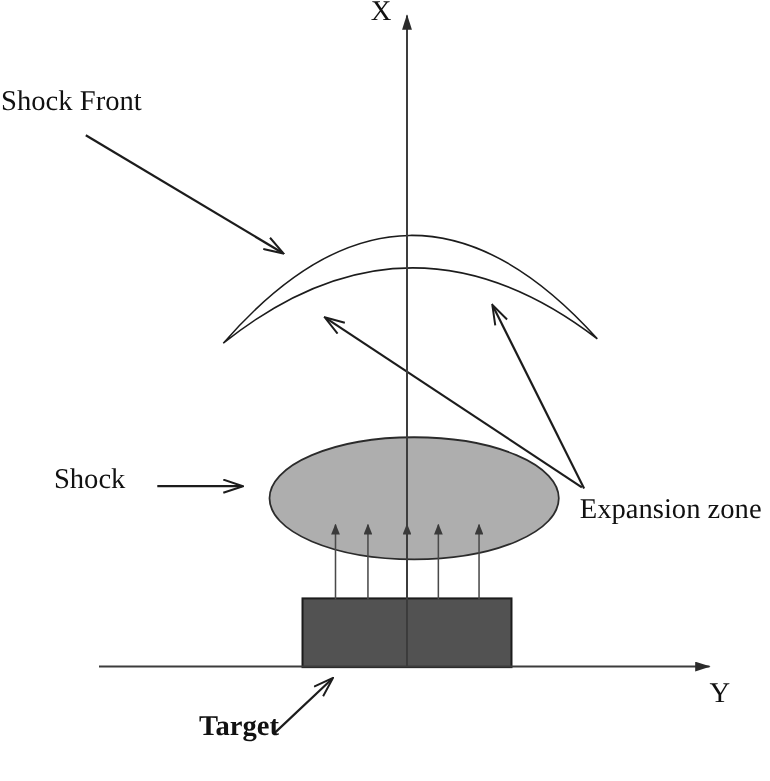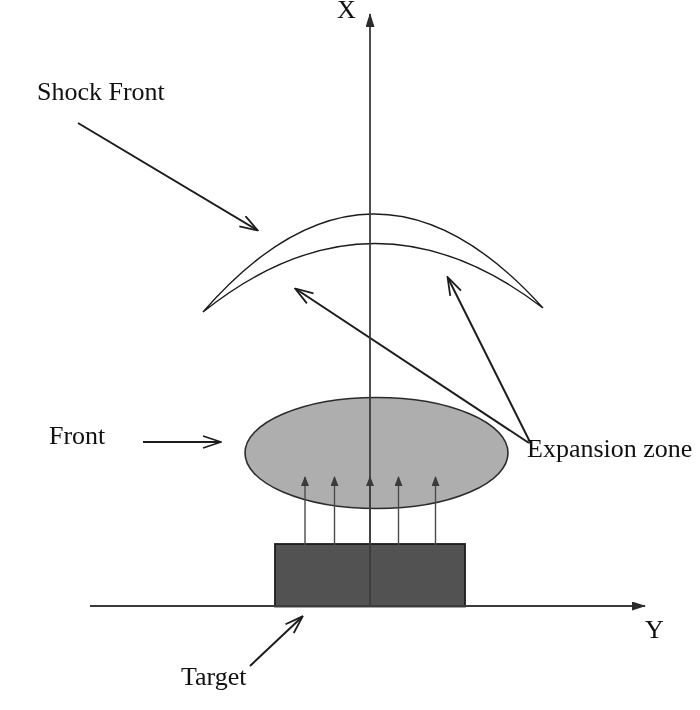--- a/index.html
+++ b/index.html
@@ -22,26 +22,26 @@
   }
   .lbl {
     position: absolute;
     font-size: 26px;
     line-height: 1;
     color: #111111;
     white-space: nowrap;
     user-select: none;
   }
   .lbl-x          { left: 337px; top: -3px; }
-  .lbl-shock      { left: 1px;   top: 79px; margin-left: 36px; }
+  .lbl-shock      { left: 1px;   top: 79px; }
   .lbl-bggas      { left: 399px; top: 127px; }
   .lbl-plasma     { left: 49px;  top: 423px; }
-  .lbl-expansion  { left: 527px; top: 436px; }
+  .lbl-expansion  { left: 527px; top: 450px; }
   .lbl-y          { left: 645px; top: 617px; }
-  .lbl-target     { left: 181px; top: 664px; }
+  .lbl-target     { left: 181px; top: 647px; font-weight: bold; }
 </style>
 </head>
 <body>
 
 <div class="stage">
 
   <svg width="700" height="710" viewBox="0 0 700 710">
     <defs>
 
       <marker id="arrowOpen" viewBox="0 0 20 14" markerWidth="20" markerHeight="14" refX="18" refY="7" orient="auto" markerUnits="userSpaceOnUse">
@@ -80,18 +80,18 @@
     </g>
 
     <g stroke="#3c3c3c" stroke-width="1.8">
       <line x1="370" y1="606" x2="370" y2="14" marker-end="url(#arrowAxis)"></line>
       <line x1="90" y1="606" x2="645" y2="606" marker-end="url(#arrowAxis)"></line>
     </g>
   </svg>
 
   <div class="lbl lbl-x">X</div>
   <div class="lbl lbl-shock">Shock Front</div>
-  <div class="lbl lbl-plasma">Front</div>
+  <div class="lbl lbl-plasma">Shock</div>
   <div class="lbl lbl-expansion">Expansion zone</div>
   <div class="lbl lbl-y">Y</div>
   <div class="lbl lbl-target">Target</div>
 
 </div>
 
 </body></html>

